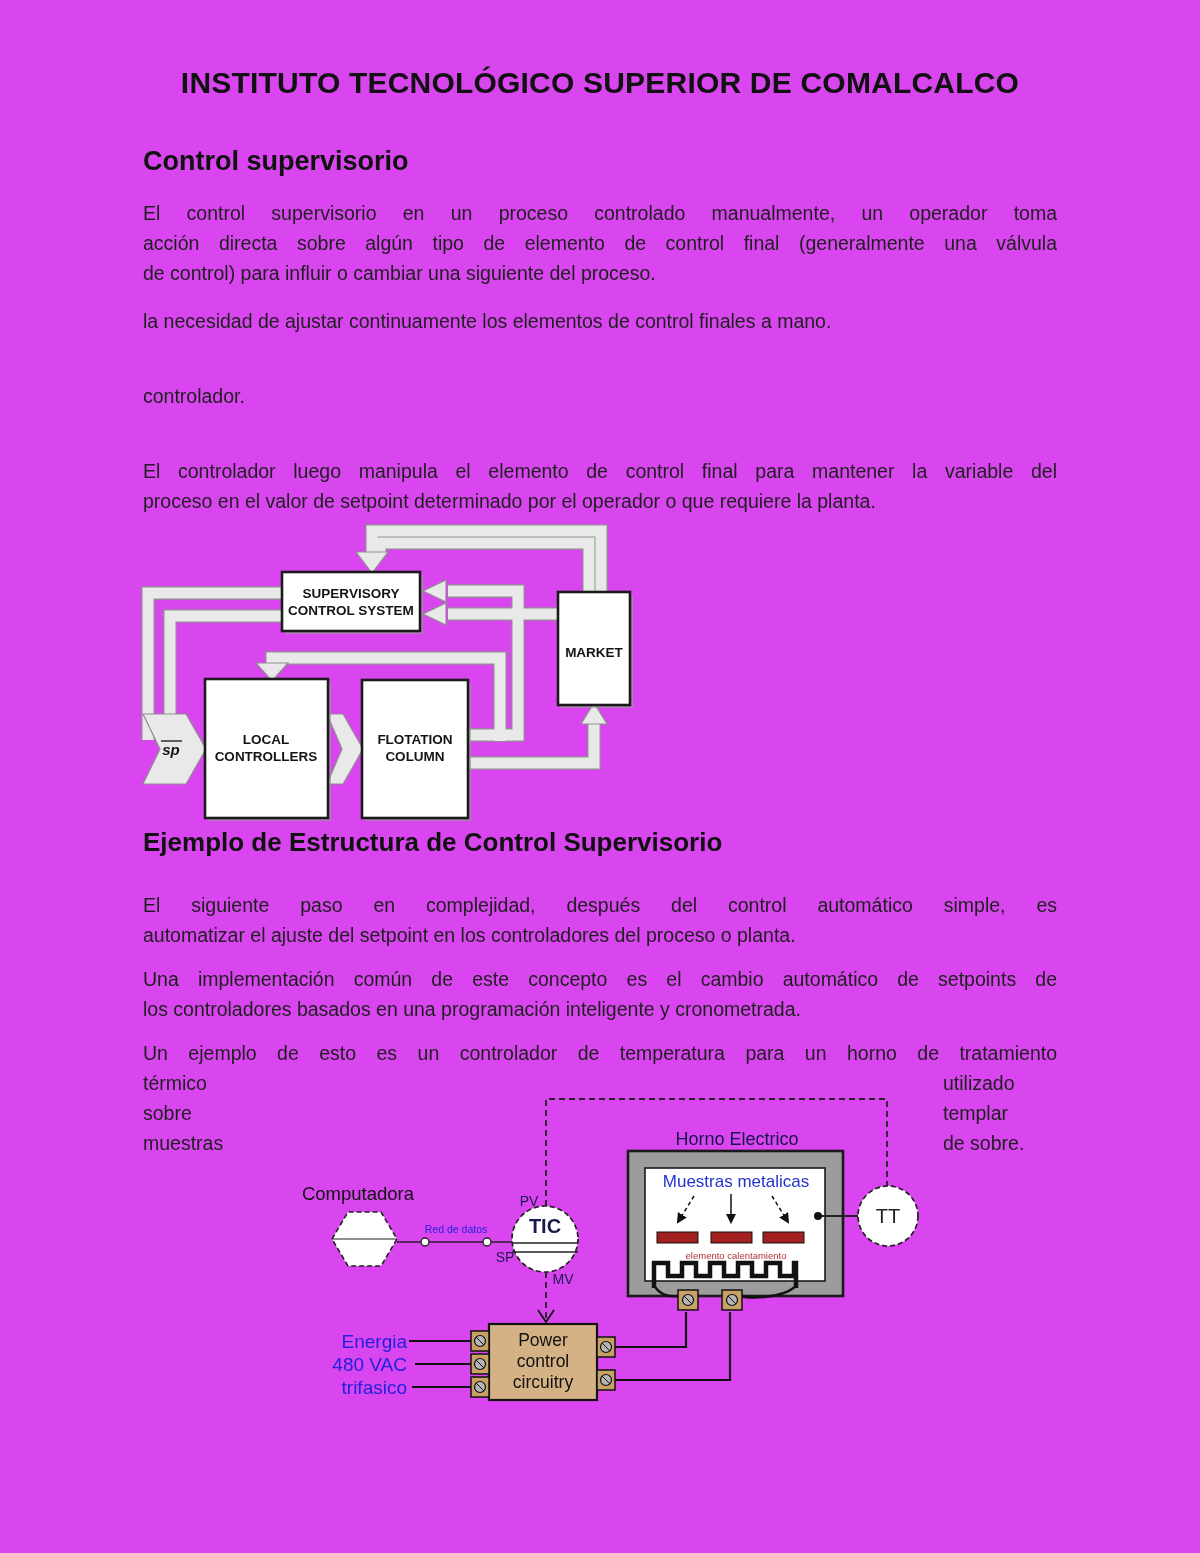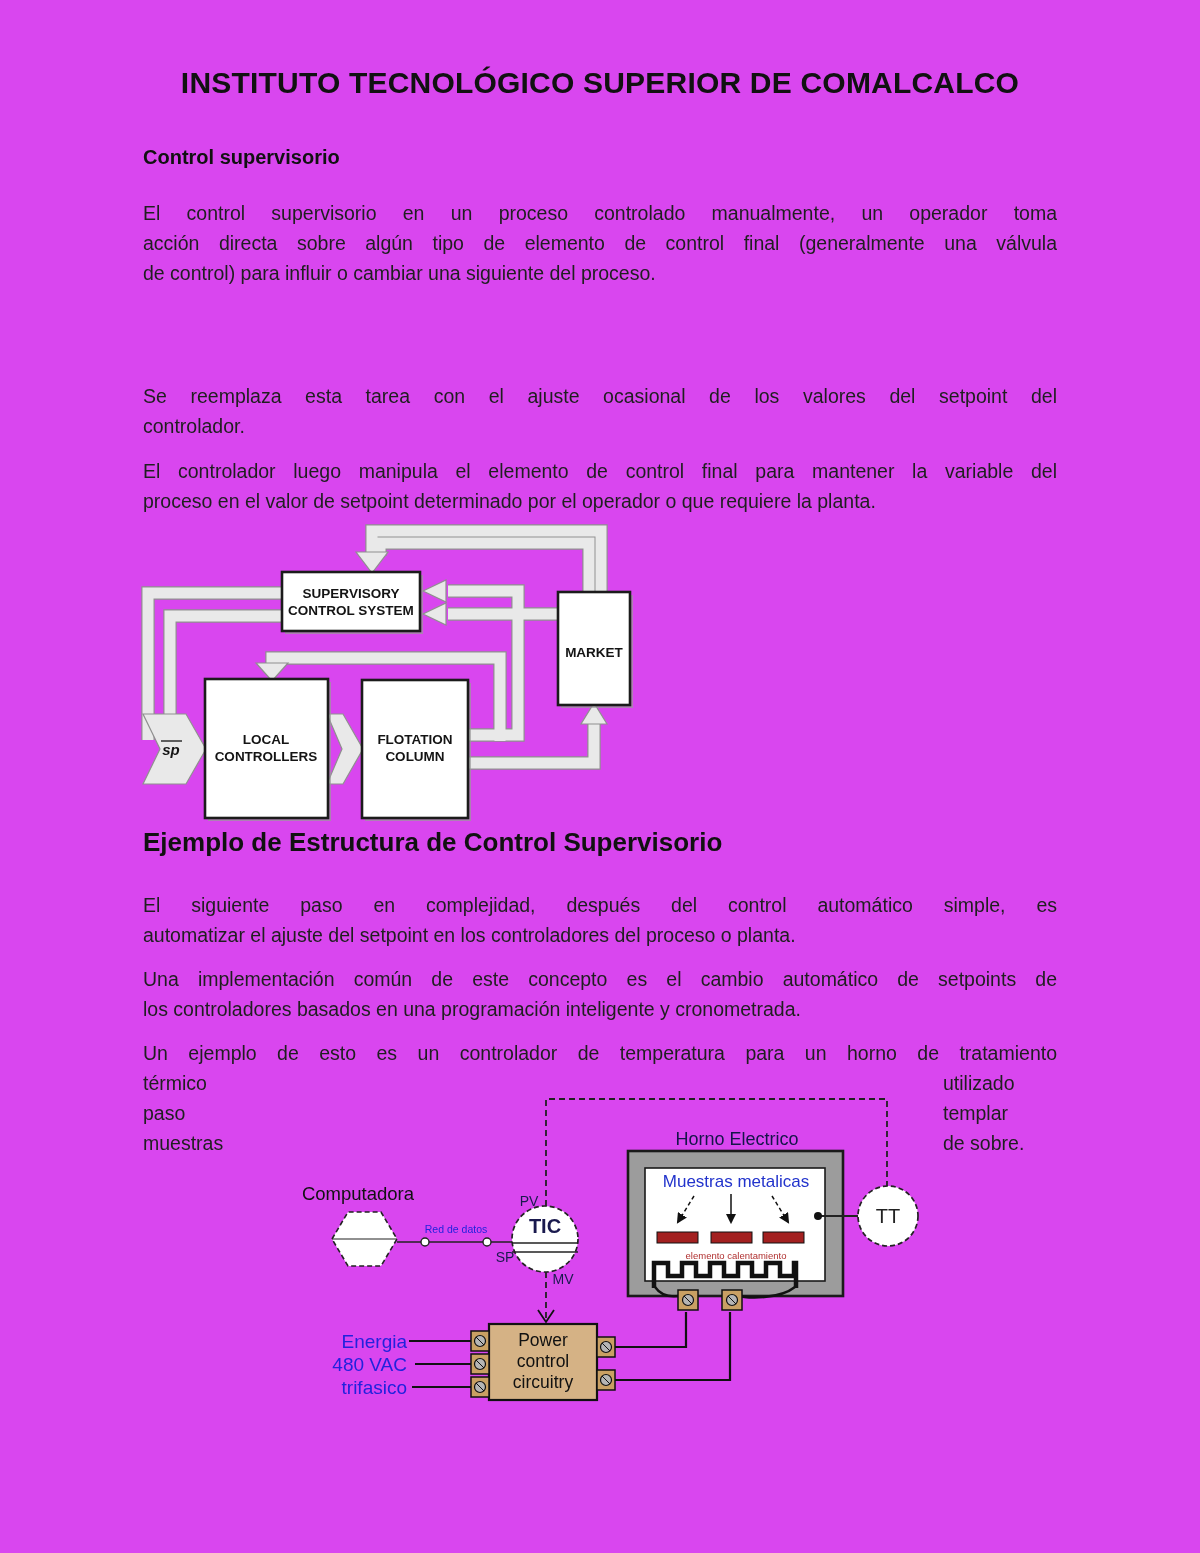--- a/index.html
+++ b/index.html
@@ -7,21 +7,21 @@
     position:relative;width:1200px;height:1553px;background:#d946ef;
     font-family:"Liberation Sans",sans-serif;color:#1c1c1c;overflow:hidden;
   }
   .doc-title{
     position:absolute;left:143px;top:66px;width:914px;text-align:center;
     font-size:30px;font-weight:bold;letter-spacing:0.2px;white-space:nowrap;color:#111;
   }
   .h-sec{
     position:absolute;left:143px;font-weight:bold;color:#111;white-space:nowrap;
   }
-  .h1{top:146px;font-size:20px;}
+  .h1{top:146px;font-size:27px;}
   .h2{top:827px;font-size:26px;}
   .para{position:absolute;left:143px;width:914px;font-size:19.5px;color:#1f1f1f;}
   .ln{height:30px;line-height:30px;white-space:nowrap;}
   .jln{text-align:justify;text-align-last:justify;white-space:normal;overflow:hidden;}
   .nln{text-align:left;}
   .fragline{position:relative;height:30px;line-height:30px;}
   .fragline .lw{position:absolute;left:0;text-align:right;}
   .fragline .rw{position:absolute;left:800px;}
   svg text{font-family:"Liberation Sans",sans-serif;}
 </style>
@@ -34,24 +34,24 @@
 
   <div class="h-sec h1">Control supervisorio</div>
 
   <div class="para" style="top:198px">
     <div class="ln jln">El control supervisorio en un proceso controlado manualmente, un operador toma</div>
     <div class="ln jln">acción directa sobre algún tipo de elemento de control final (generalmente una válvula</div>
     <div class="ln nln">de control) para influir o cambiar una siguiente del proceso.</div>
   </div>
 
   <div class="para" style="top:306px">
+    <div class="ln nln">la necesidad de ajustar continuamente los elementos de control finales a mano.</div>
   </div>
 
   <div class="para" style="top:381px">
-    <div class="ln jln">Se reemplaza esta tarea con el ajuste ocasional de los valores del setpoint del</div>
     <div class="ln nln">controlador.</div>
   </div>
 
   <div class="para" style="top:456px">
     <div class="ln jln">El controlador luego manipula el elemento de control final para mantener la variable del</div>
     <div class="ln nln">proceso en el valor de setpoint determinado por el operador o que requiere la planta.</div>
   </div>
 
   <svg style="position:absolute;left:130px;top:515px" width="575" height="320" viewBox="130 515 575 320">
 
@@ -124,21 +124,21 @@
     <div class="ln nln">los controladores basados en una programación inteligente y cronometrada.</div>
   </div>
 
   <div class="para" style="top:1038px">
     <div class="ln jln">Un ejemplo de esto es un controlador de temperatura para un horno de tratamiento</div>
     <div class="fragline">
       <span class="lw">térmico</span>
       <span class="rw">utilizado</span>
     </div>
     <div class="fragline">
-      <span class="lw">paso</span>
+      <span class="lw">sobre</span>
       <span class="rw">templar</span>
     </div>
     <div class="fragline">
       <span class="lw">muestras</span>
       <span class="rw">de sobre.</span>
     </div>
   </div>
 
   <svg style="position:absolute;left:285px;top:1085px" width="675" height="325" viewBox="285 1085 675 325">
     <defs>

